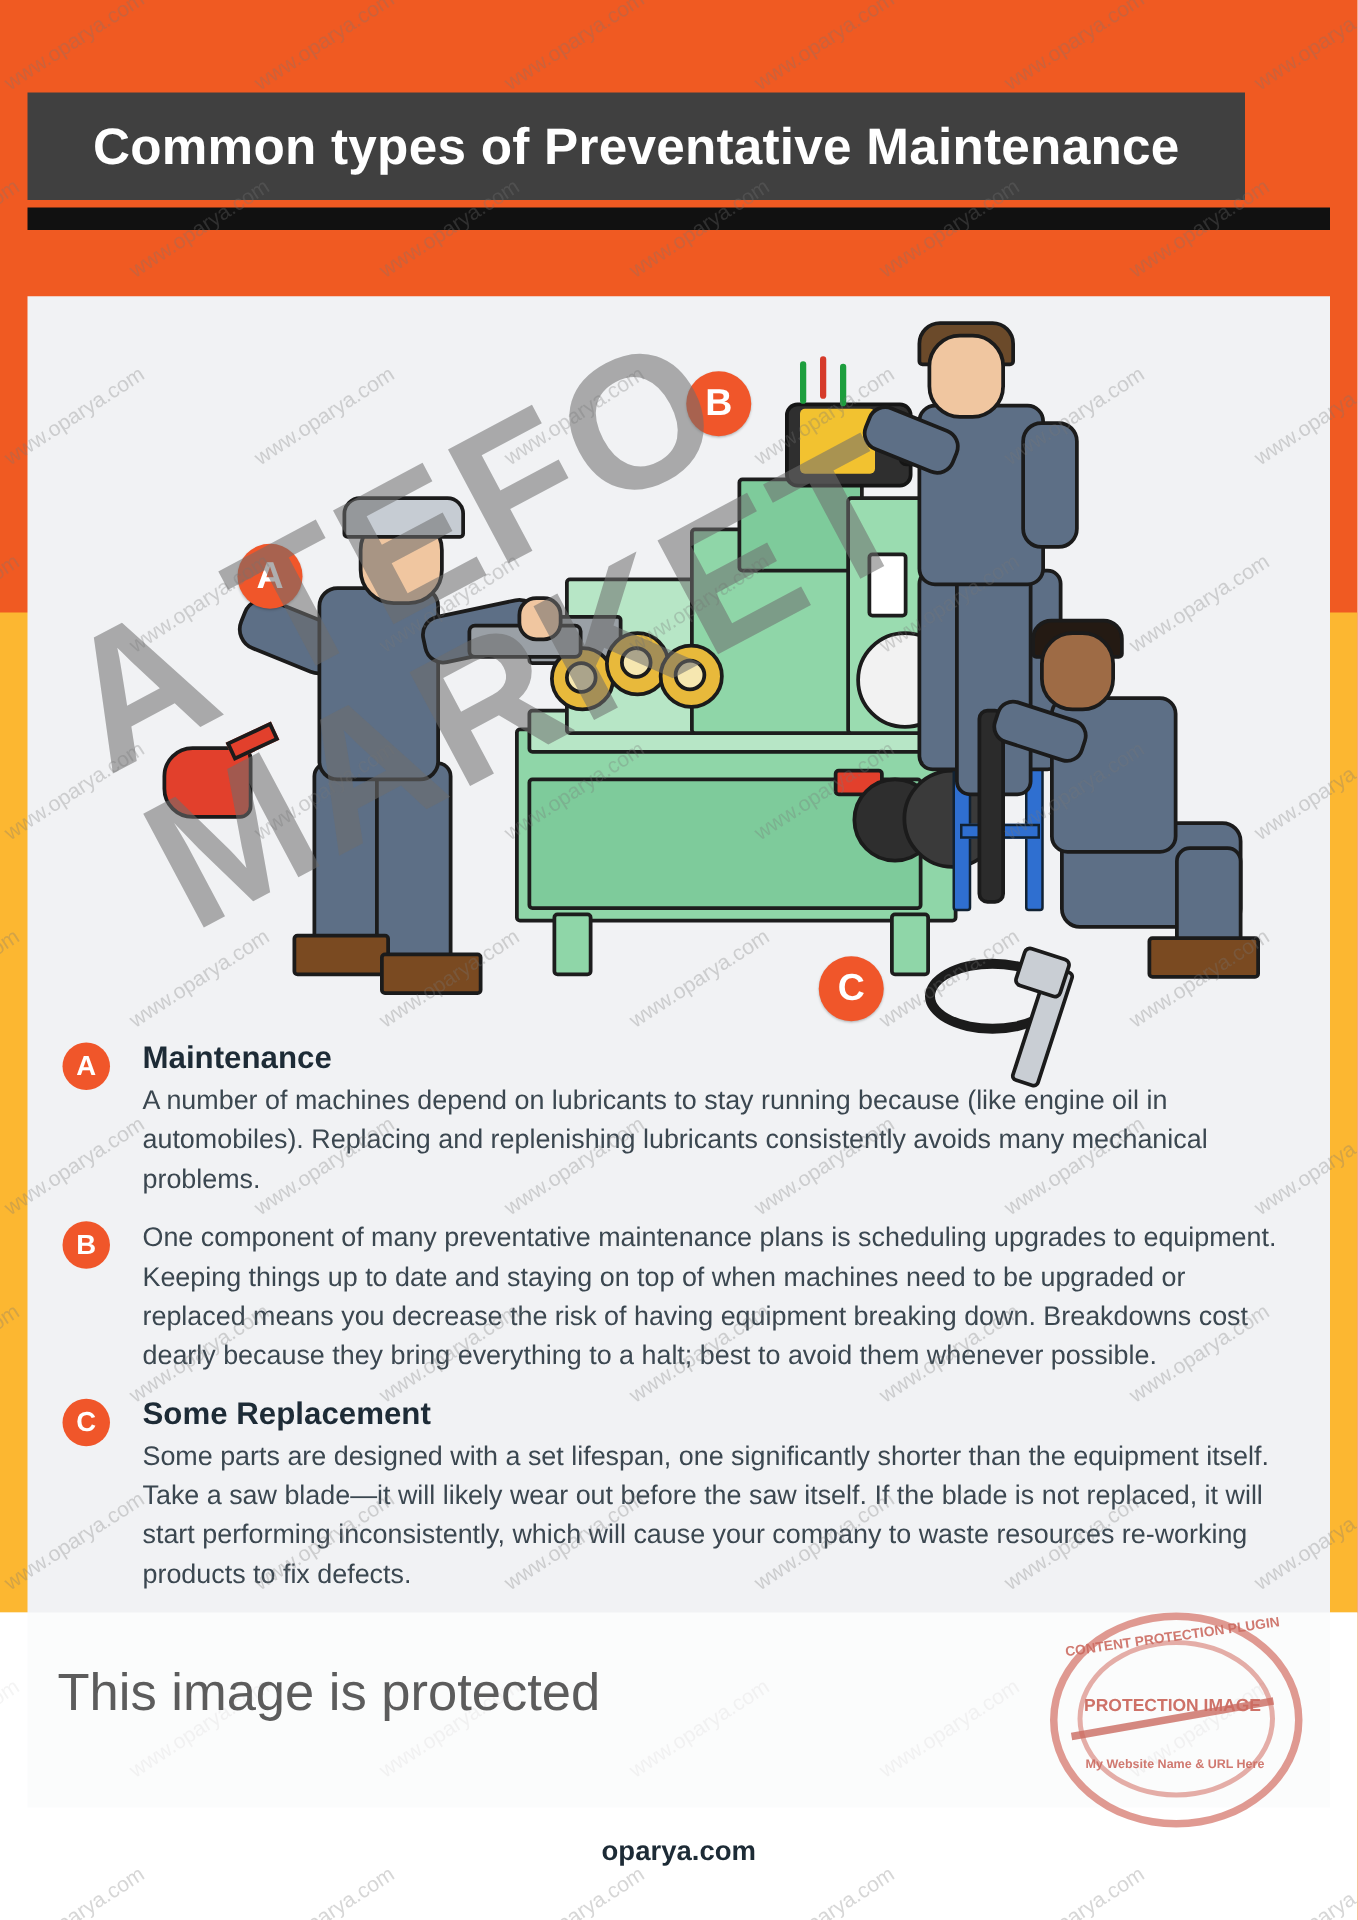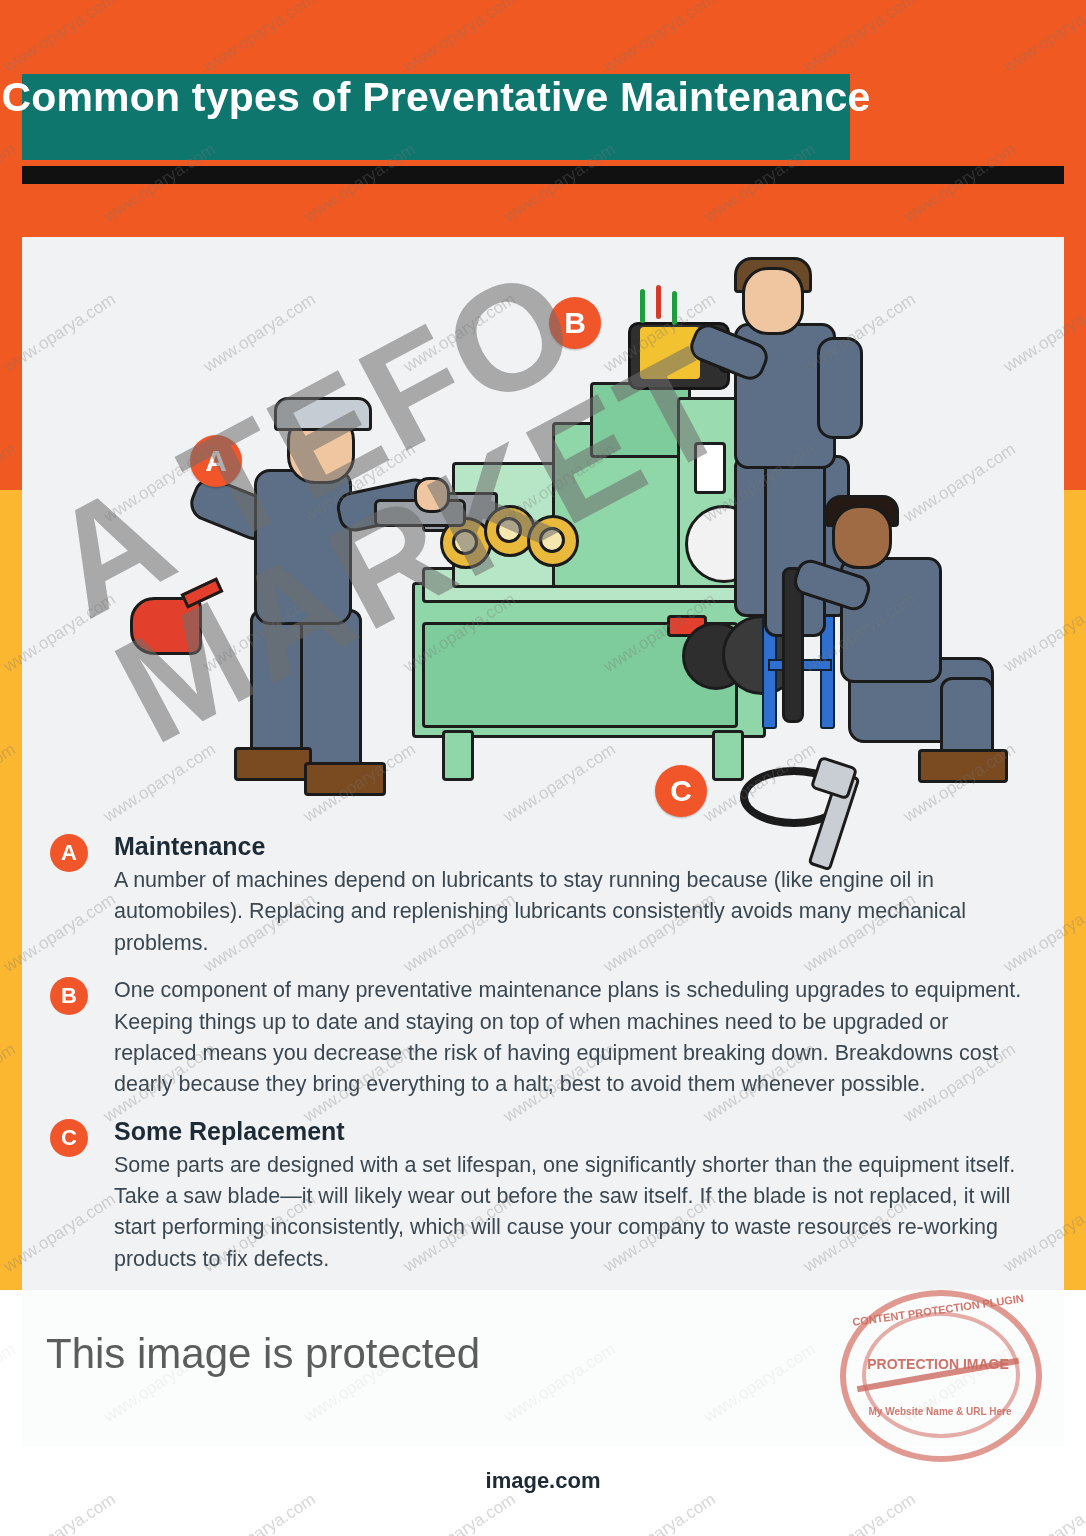--- a/index.html
+++ b/index.html
@@ -37,24 +37,25 @@
     top: 1290px;
     width: 1086px;
     height: 246px;
     background: #ffffff;
   }
   
   .title-bar {
     position: absolute;
     left: 22px;
     top: 74px;
-    width: 828px;
+    width: 974px;
     height: 86px;
-    background: #0f766e;
+    background: #404040;
     display: flex;
+    align-items: center;
     justify-content: center;
   }
   .title-text {
     color: #ffffff;
     font-size: 41px;
     font-weight: bold;
     letter-spacing: 0.2px;
     white-space: nowrap;
   }
   .title-underbar {
@@ -479,21 +480,21 @@
 
       <div class="item">
         <div class="badge">C</div>
         <h3>Some Replacement</h3>
         <p>Some parts are designed with a set lifespan, one significantly shorter than the equipment itself. Take a saw blade—it will likely wear out before the saw itself. If the blade is not replaced, it will start performing inconsistently, which will cause your company to waste resources re-working products to fix defects.</p>
       </div>
 
     </div>
   </div>
 
-  <div class="footer">image.com</div>
+  <div class="footer">oparya.com</div>
 
   <div class="wm-tiles" id="wm-tiles">
       <div class="wm-tile" style="left: 0px; top: 60px;">www.oparya.com</div>
       <div class="wm-tile" style="left: 200px; top: 60px;">www.oparya.com</div>
       <div class="wm-tile" style="left: 400px; top: 60px;">www.oparya.com</div>
       <div class="wm-tile" style="left: 600px; top: 60px;">www.oparya.com</div>
       <div class="wm-tile" style="left: 800px; top: 60px;">www.oparya.com</div>
       <div class="wm-tile" style="left: 1000px; top: 60px;">www.oparya.com</div>
       <div class="wm-tile" style="left: -100px; top: 210px;">www.oparya.com</div>
       <div class="wm-tile" style="left: 100px; top: 210px;">www.oparya.com</div>

